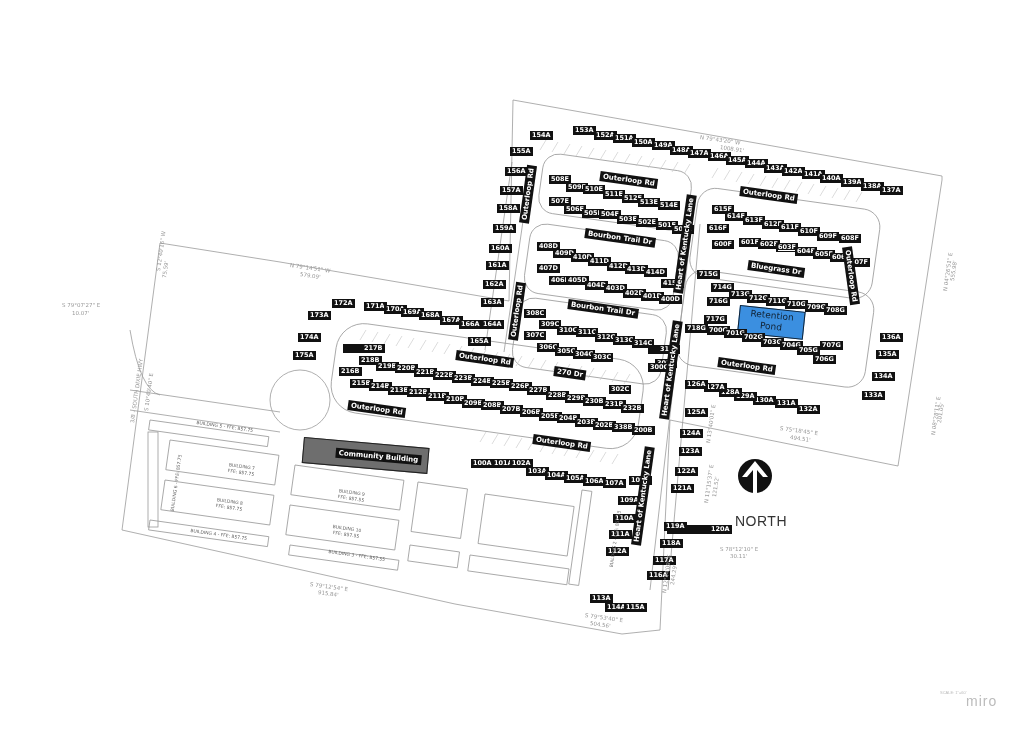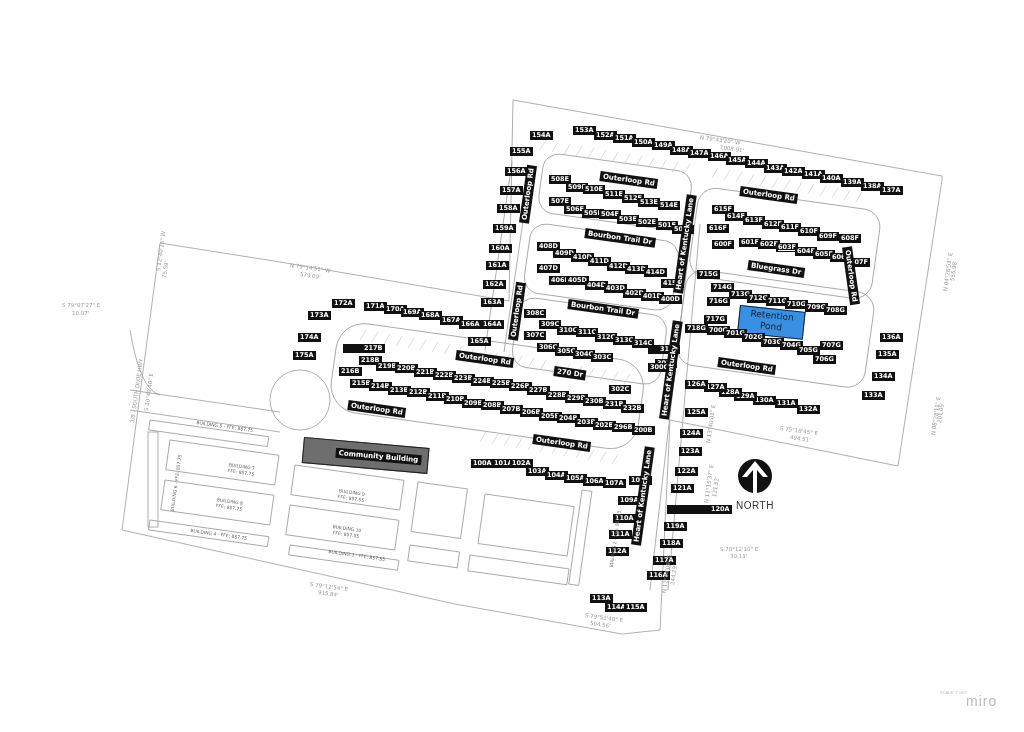--- a/index.html
+++ b/index.html
@@ -6,21 +6,21 @@
   body{width:1024px;height:732px;overflow:hidden;position:relative;font-family:"Liberation Sans",sans-serif;}
   #canvas{position:absolute;left:0;top:0;width:1024px;height:732px;}
   .lot{position:absolute;background:#111;color:#fff;font-size:6.5px;font-weight:bold;line-height:9px;height:9px;padding:0 2px;white-space:nowrap;font-family:"DejaVu Sans",sans-serif;}
   .road{position:absolute;background:#111;color:#fff;font-size:7px;font-weight:bold;line-height:10px;height:10px;padding:0 3px;white-space:nowrap;transform-origin:left center;font-family:"DejaVu Sans",sans-serif;}
   .bearing{position:absolute;color:#999;font-size:5.5px;white-space:nowrap;transform-origin:left center;font-family:"DejaVu Sans",sans-serif;}
   .bldg-label{position:absolute;color:#666;font-size:4.5px;text-align:center;white-space:nowrap;transform-origin:center;font-family:"DejaVu Sans",sans-serif;line-height:6px;}
   #community{position:absolute;left:304px;top:437px;width:124px;height:24px;background:#6e6e6e;border:1px solid #222;transform:rotate(5deg);transform-origin:left top;}
   #community span{position:absolute;left:32px;top:7px;background:#111;color:#fff;font-size:7px;font-weight:bold;padding:0 3px;line-height:10px;font-family:"DejaVu Sans",sans-serif;}
   #pond{position:absolute;left:740px;top:305px;width:64px;height:25px;background:#3b8fe0;border:1px solid #123;transform:rotate(6deg);transform-origin:left top;color:#123;font-size:9px;text-align:center;line-height:11px;padding-top:1px;font-family:"DejaVu Sans",sans-serif;}
   #north{position:absolute;left:735px;top:457px;width:40px;height:50px;text-align:center;}
-  #north .lbl{font-size:10px;color:#333;letter-spacing:0.5px;display:block;margin-top:1px;}
+  #north .lbl{font-size:14px;color:#333;letter-spacing:0.5px;display:block;margin-top:14px;}
   #miro{position:absolute;left:966px;top:693px;color:#bbb;font-size:14px;letter-spacing:1px;}
   #scale{position:absolute;left:940px;top:690px;color:#bbb;font-size:4px;}
 </style>
 </head>
 <body>
 
 <div id="canvas">
   <svg width="1024" height="732" style="position:absolute;left:0;top:0">
     <g fill="none" stroke="#9a9a9a" stroke-width="0.8">
 
@@ -240,27 +240,27 @@
       <div class="lot" style="left: 426px; top: 392px;">211B</div>
       <div class="lot" style="left: 444px; top: 395px;">210B</div>
       <div class="lot" style="left: 462px; top: 399px;">209B</div>
       <div class="lot" style="left: 481px; top: 401px;">208B</div>
       <div class="lot" style="left: 500px; top: 405px;">207B</div>
       <div class="lot" style="left: 520px; top: 408px;">206B</div>
       <div class="lot" style="left: 539px; top: 412px;">205B</div>
       <div class="lot" style="left: 557px; top: 414px;">204B</div>
       <div class="lot" style="left: 575px; top: 418px;">203B</div>
       <div class="lot" style="left: 593px; top: 421px;">202B</div>
-      <div class="lot" style="left: 612px; top: 423px;">296B</div>
+      <div class="lot" style="left: 612px; top: 423px;">338B</div>
       <div class="lot" style="left: 632px; top: 426px;">200B</div>
       <div class="lot" style="left: 680px; top: 429px;">124A</div>
       <div class="lot" style="left: 679px; top: 447px;">123A</div>
       <div class="lot" style="left: 675px; top: 467px;">122A</div>
       <div class="lot" style="left: 671px; top: 484px;">121A</div>
-      <div class="lot" style="left: 667px; top: 505px; padding-left: 44px;">120A</div>
+      <div class="lot" style="left: 667px; top: 525px; padding-left: 44px;">120A</div>
       <div class="lot" style="left: 664px; top: 522px;">119A</div>
       <div class="lot" style="left: 660px; top: 539px;">118A</div>
       <div class="lot" style="left: 653px; top: 556px;">117A</div>
       <div class="lot" style="left: 647px; top: 571px;">116A</div>
       <div class="lot" style="left: 471px; top: 459px;">100A</div>
       <div class="lot" style="left: 492px; top: 459px;">101A</div>
       <div class="lot" style="left: 510px; top: 459px;">102A</div>
       <div class="lot" style="left: 526px; top: 467px;">103A</div>
       <div class="lot" style="left: 545px; top: 471px;">104A</div>
       <div class="lot" style="left: 564px; top: 474px;">105A</div>

